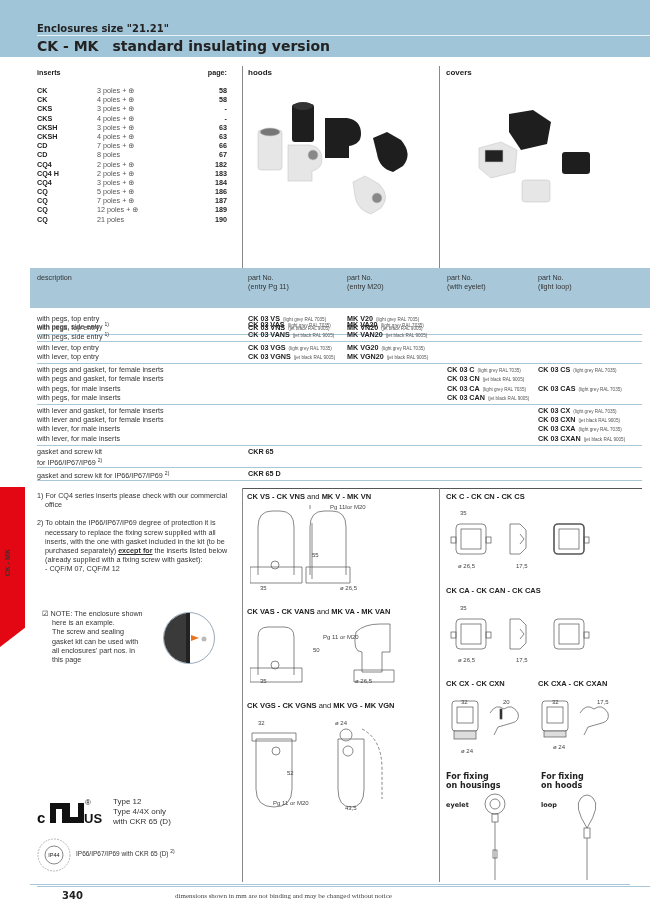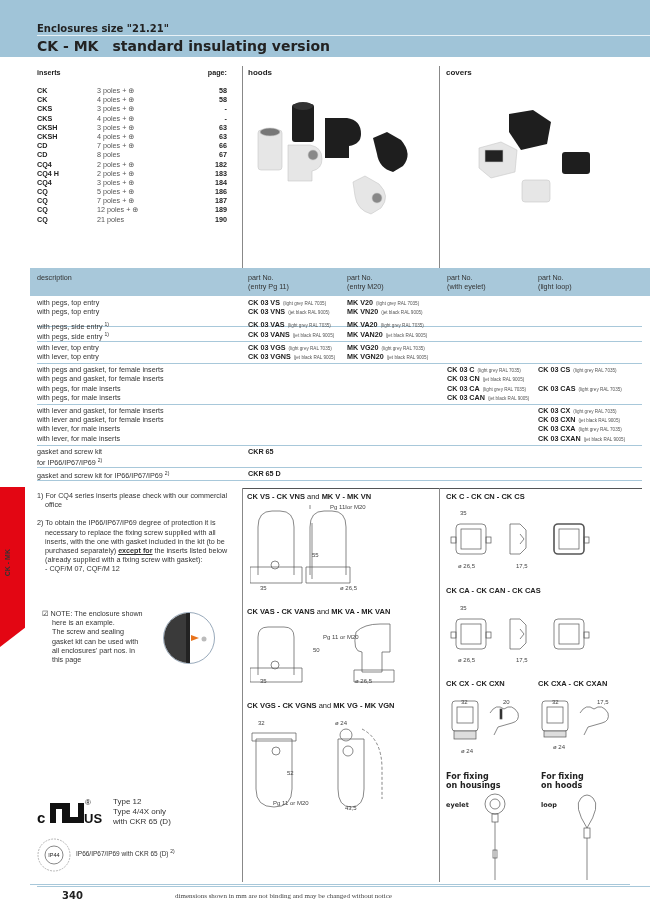--- a/index.html
+++ b/index.html
@@ -14,21 +14,21 @@
   .inserts .hdr { display: flex; justify-content: space-between; font-weight: bold; margin-bottom: 9px; }
   .inserts .row { display: flex; height: 9.2px; line-height: 9.2px; }
   .inserts .c1 { width: 60px; font-weight: bold; }
   .inserts .c2 { width: 90px; color: #555; }
   .inserts .c3 { flex: 1; text-align: right; font-weight: bold; }
 
   .vline { position: absolute; width: 1px; background: #888; }
   .sec-label { position: absolute; font-size: 8px; font-weight: bold; }
   .photo { position: absolute; }
 
-  .table-hdr { position: absolute; left: 30px; top: 268px; width: 620px; height: 28px; background: #a8c8da; font-size: 7.2px; color: #333; }
+  .table-hdr { position: absolute; left: 30px; top: 268px; width: 620px; height: 40px; background: #a8c8da; font-size: 7.2px; color: #333; }
   .table-hdr div { position: absolute; top: 5px; line-height: 9px; }
   .trow { position: absolute; left: 37px; width: 605px; font-size: 7.2px; border-bottom: 1px solid #a8c8da; }
   .trow .line { height: 9.2px; line-height: 9.2px; position: relative; }
   .trow .d { position: absolute; left: 0; color: #333; }
   .pn { position: absolute; font-weight: bold; white-space: nowrap; }
   .pn small { font-weight: normal; font-size: 4.6px; color: #555; margin-left: 3px; }
   sup { font-size: 5px; }
 
   .sidetab { position: absolute; left: 0; top: 487px; width: 25px; height: 160px; background: #e30613; clip-path: polygon(0 0, 100% 0, 100% 88%, 0 100%); }
   .sidetab span { position: absolute; left: 4px; top: 62px; writing-mode: vertical-rl; transform: rotate(180deg); font-size: 7px; font-weight: bold; color: #333; }
@@ -181,21 +181,21 @@
 </svg>
 
 <div class="table-hdr">
   <div style="left:7px;">description</div>
   <div style="left:218px;"><span>part No.</span><br><span>(entry Pg 11)</span></div>
   <div style="left:317px;"><span>part No.</span><br><span>(entry M20)</span></div>
   <div style="left:417px;"><span>part No.</span><br><span>(with eyelet)</span></div>
   <div style="left:508px;"><span>part No.</span><br><span>(light loop)</span></div>
 </div>
 <div id="table-body">
-    <div class="trow" style="top: 298px; padding-bottom: 10px;">
+    <div class="trow" style="top: 314px; padding-bottom: 2px;">
       <div class="line">
         <span class="d"><span>with pegs, top entry</span></span>
         <span class="pn" style="left:211px"><span>CK 03 VS</span><small>(light grey RAL 7035)</small></span>
         <span class="pn" style="left:310px"><span>MK V20</span><small>(light grey RAL 7035)</small></span>
       </div>
       <div class="line">
         <span class="d"><span>with pegs, top entry</span></span>
         <span class="pn" style="left:211px"><span>CK 03 VNS</span><small>(jet black RAL 9005)</small></span>
         <span class="pn" style="left:310px"><span>MK VN20</span><small>(jet black RAL 9005)</small></span>
       </div>

